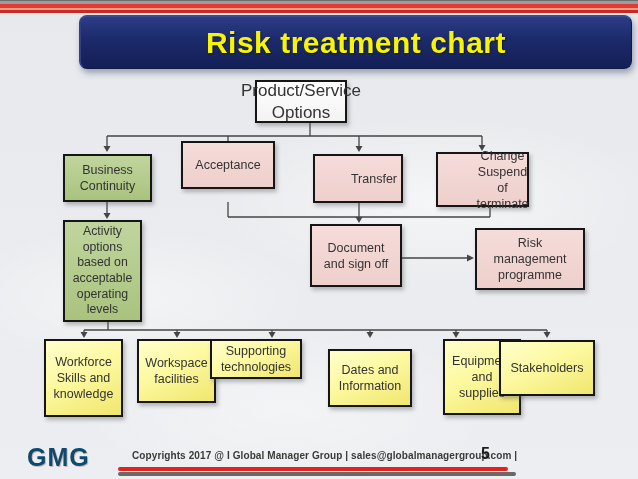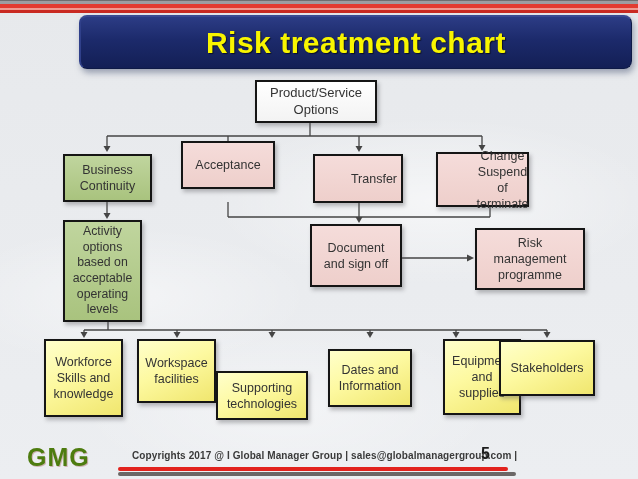--- a/index.html
+++ b/index.html
@@ -51,41 +51,41 @@
     display:flex; align-items:center; justify-content:center;
     text-align:center; white-space:pre-line;
     font-size:12.5px; line-height:1.28; color:#333;
     box-shadow:2px 3px 4px rgba(90,90,95,.4);
   }
   .white  { background:linear-gradient(#ffffff, #f3f3f3); }
   .green  { background:linear-gradient(#c0d59e, #a9c37e); }
   .pink   { background:linear-gradient(#f5dcda, #eecfcb); }
   .yellow { background:linear-gradient(155deg, #ffffcb 0%, #fdf9a0 45%, #f0e66e 100%); }
 
-  #n-product      { left:255px; top:80px;  width:122px; height:43px; font-size:13px; }
+  #n-product      { left:255px; top:80px;  width:92px; height:43px; font-size:17px; }
   #n-business     { left:63px;  top:154px; width:89px;  height:48px; }
   #n-acceptance   { left:181px; top:141px; width:94px;  height:48px; }
   #n-transfer     { left:313px; top:154px; width:90px;  height:49px;padding-left:32px; }
   #n-change       { left:436px; top:152px; width:93px;  height:55px;padding-left:40px; }
   #n-activity     { left:63px;  top:220px; width:79px;  height:102px; font-size:12.3px; }
   #n-document     { left:310px; top:224px; width:92px;  height:63px; }
   #n-risk         { left:475px; top:228px; width:110px; height:62px; }
   #n-workforce    { left:44px;  top:339px; width:79px;  height:78px; }
   #n-workspace    { left:137px; top:339px; width:79px;  height:64px; }
-  #n-supporting   { left:216px; top:339px; width:92px;  height:49px;margin-top:32px; }
+  #n-supporting   { left:210px; top:339px; width:92px;  height:40px; }
   #n-dates        { left:328px; top:349px; width:84px;  height:58px; }
   #n-equipment    { left:417px; top:339px; width:78px;  height:76px;margin-left:26px; }
   #n-stakeholders { left:499px; top:340px; width:96px;  height:56px; }
 
   svg.connectors { position:absolute; left:0; top:0; z-index:1; pointer-events:none; }
 
   
   .footer-logo {
     position:absolute; left:27px; top:443px;
-    font-size:25px; font-weight:bold; letter-spacing:1px; color:#4d7c0f;
+    font-size:25px; font-weight:bold; letter-spacing:1px; color:#0c4a6e;
     text-shadow:1px 1px 0 rgba(120,0,0,.25);
   }
   .footer-copy {
     position:absolute; left:132px; top:450px; width:345px;
     font-size:10px; font-weight:bold; color:#3a3a3a; letter-spacing:.1px;
     white-space:nowrap;
   }
   .footer-page {
     position:absolute; left:481px; top:445px;
     font-size:16px; font-weight:bold; color:#1d1d1d;

